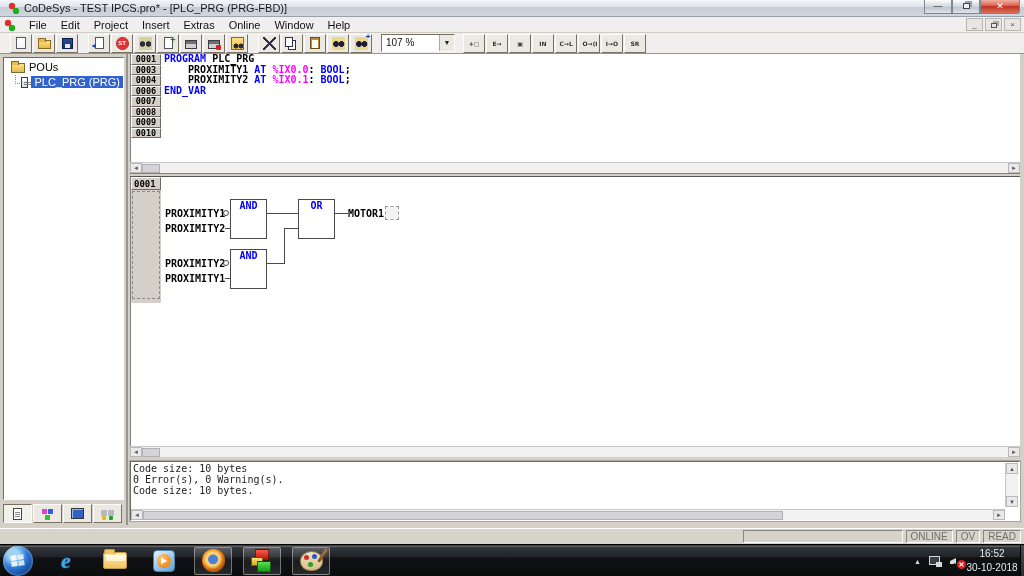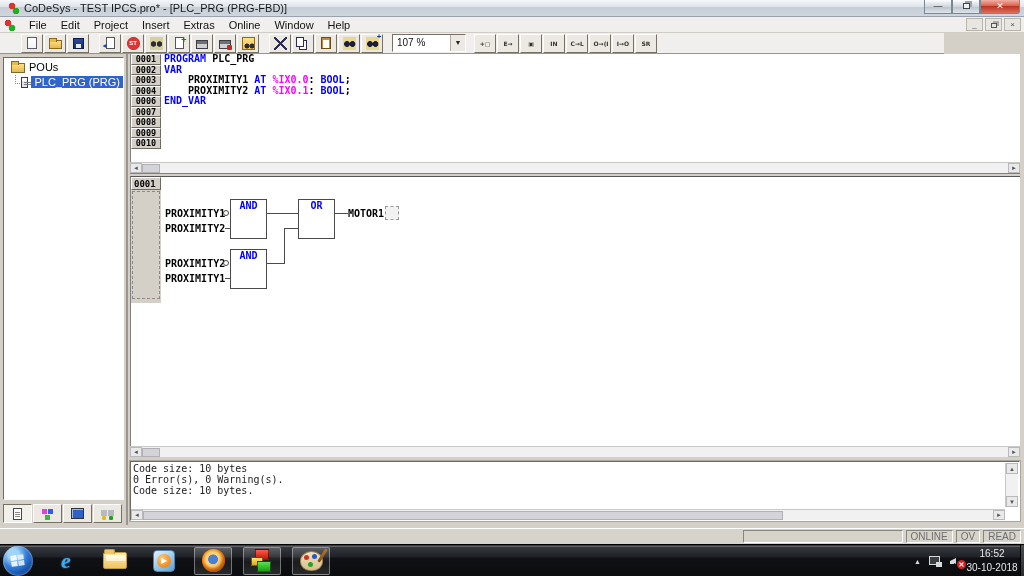--- a/index.html
+++ b/index.html
@@ -28,22 +28,22 @@
 #menubar{position:absolute;left:0;top:17px;width:1024px;height:16px;background:#f0efed;
   border-bottom:1px solid #d0cdc6;display:flex;align-items:center;font-size:11px;color:#111;}
 #menubar .cds-ico{margin:0 6px 0 4px;}
 .menu-item{padding:1px 7px;}
 #mdi-controls{position:absolute;right:3px;top:1px;display:flex;gap:2px;}
 .mdi-btn{width:17px;height:13px;background:#e8e6e2;border:1px solid #b9b5ad;
   font-size:8px;line-height:11px;text-align:center;color:#555;}
 .mdi-restore{display:inline-block;width:6px;height:5px;border:1px solid #555;box-shadow:2px -2px 0 0 #aaa;margin-top:4px;}
 
 
-#toolbar{position:absolute;left:0;top:33px;width:944px;height:21px;background:#f0efed;
-  border-bottom:1px solid #9a958c;display:flex;align-items:center;padding-left:21px;}
+#toolbar{position:absolute;left:0;top:33px;width:1024px;height:21px;background:#f0efed;
+  border-bottom:1px solid #9a958c;display:flex;align-items:center;padding-left:10px;}
 .tbtn{width:22px;height:19px;margin-right:1px;background:#ece9e2;
   border:1px solid;border-color:#fdfdfd #767065 #767065 #fdfdfd;
   display:flex;align-items:center;justify-content:center;padding:0;cursor:default;}
 .tsep{display:inline-block;width:9px;height:1px;}
 .ticon{display:inline-block;width:13px;height:13px;font:bold 6px "DejaVu Sans",sans-serif;
   color:#333;text-align:center;line-height:13px;}
 
 .i-new-file-icon{width:10px;height:12px;background:linear-gradient(#fff,#f2f2f2);border:1px solid #5a5a66;}
 .i-open-file-icon{width:13px;height:9px;margin-top:2px;background:linear-gradient(#ffe081,#e7b84d);
   border:1px solid #8a6a1f;position:relative;}
@@ -354,24 +354,20 @@
 
   <div id="editor-area">
 
     <div id="decl-pane">
       <div id="decl-rows">
           <div class="drow">
             <div class="dnum">0001</div>
             <div class="dcode"><span class="seg-kw">PROGRAM</span><span class="seg-pl"> PLC_PRG</span></div>
           </div>
           <div class="drow">
-            <div class="dnum">0002</div>
-            <div class="dcode"><span class="seg-kw">VAR</span></div>
-          </div>
-          <div class="drow">
             <div class="dnum">0003</div>
             <div class="dcode"><span class="seg-pl">    PROXIMITY1 </span><span class="seg-kw">AT</span><span class="seg-pl"> </span><span class="seg-ad">%IX0.0</span><span class="seg-pl">: </span><span class="seg-kw">BOOL</span><span class="seg-pl">;</span></div>
           </div>
           <div class="drow">
             <div class="dnum">0004</div>
             <div class="dcode"><span class="seg-pl">    PROXIMITY2 </span><span class="seg-kw">AT</span><span class="seg-pl"> </span><span class="seg-ad">%IX0.1</span><span class="seg-pl">: </span><span class="seg-kw">BOOL</span><span class="seg-pl">;</span></div>
           </div>
           <div class="drow">
             <div class="dnum">0006</div>
             <div class="dcode"><span class="seg-kw">END_VAR</span></div>

